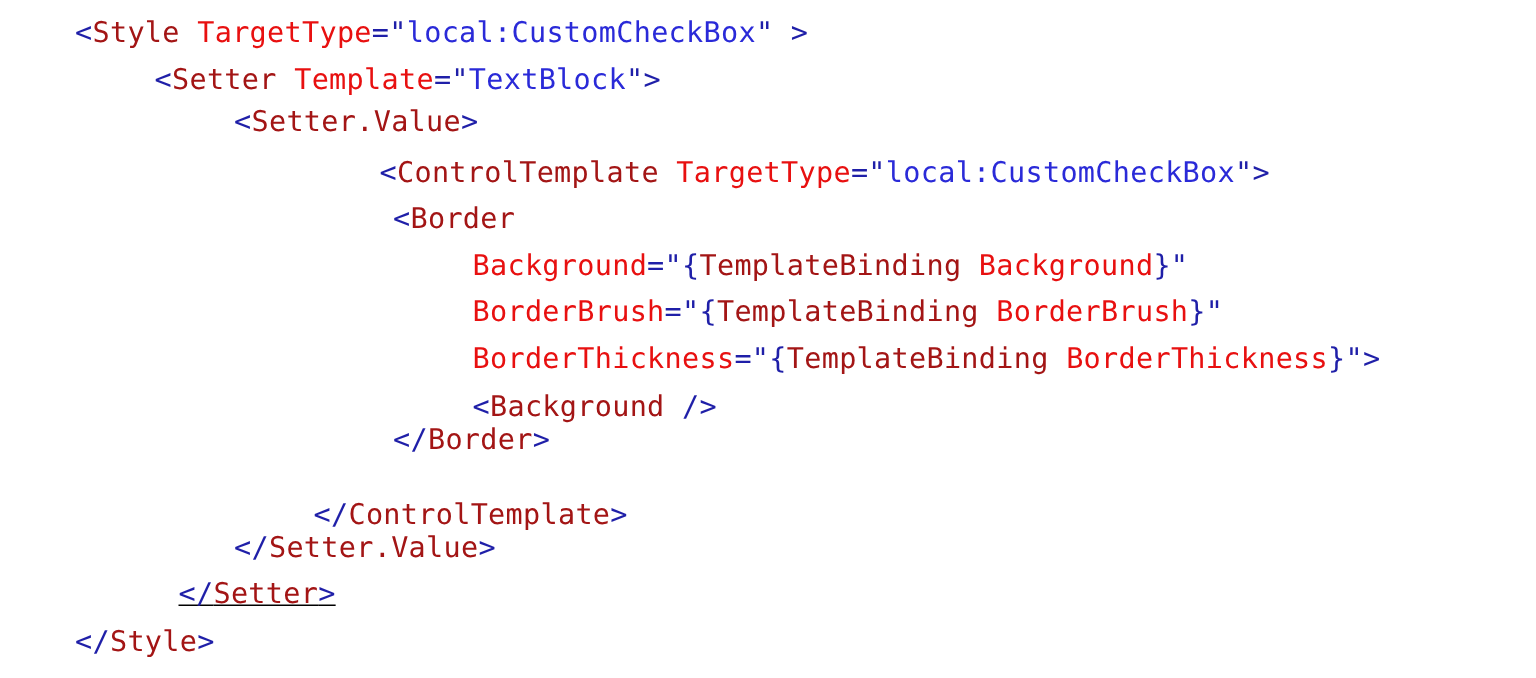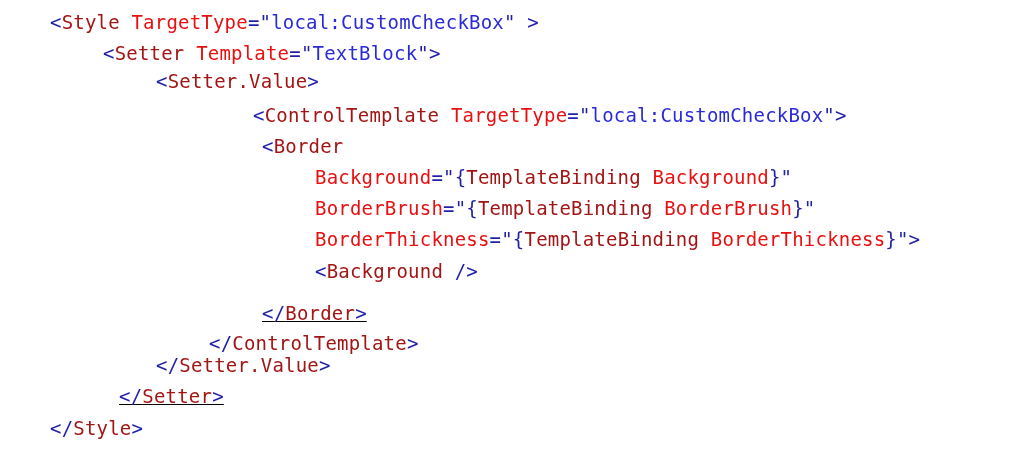--- a/index.html
+++ b/index.html
@@ -32,18 +32,18 @@
 <div class="code" id="code">
     <div class="line" style="top: 7px; left: 50px;"><span class="punc">&lt;</span><span class="elem">Style</span><span class=""> </span><span class="attr">TargetType</span><span class="punc">="</span><span class="val">local:CustomCheckBox</span><span class="punc">" &gt;</span></div>
     <div class="line" style="top: 38px; left: 103px;"><span class="punc">&lt;</span><span class="elem">Setter</span><span class=""> </span><span class="attr">Template</span><span class="punc">="</span><span class="val">TextBlock</span><span class="punc">"&gt;</span></div>
     <div class="line" style="top: 66px; left: 156px;"><span class="punc">&lt;</span><span class="elem">Setter.Value</span><span class="punc">&gt;</span></div>
     <div class="line" style="top: 100px; left: 209px; margin-left: 44px;"><span class="punc">&lt;</span><span class="elem">ControlTemplate</span><span class=""> </span><span class="attr">TargetType</span><span class="punc">="</span><span class="val">local:CustomCheckBox</span><span class="punc">"&gt;</span></div>
     <div class="line" style="top: 131px; left: 262px;"><span class="punc">&lt;</span><span class="elem">Border</span></div>
     <div class="line" style="top: 162px; left: 315px;"><span class="attr">Background</span><span class="punc">="{</span><span class="elem">TemplateBinding</span><span class=""> </span><span class="mark">Background</span><span class="punc">}"</span></div>
     <div class="line" style="top: 193px; left: 315px;"><span class="attr">BorderBrush</span><span class="punc">="{</span><span class="elem">TemplateBinding</span><span class=""> </span><span class="mark">BorderBrush</span><span class="punc">}"</span></div>
     <div class="line" style="top: 224px; left: 315px;"><span class="attr">BorderThickness</span><span class="punc">="{</span><span class="elem">TemplateBinding</span><span class=""> </span><span class="mark">BorderThickness</span><span class="punc">}"&gt;</span></div>
     <div class="line" style="top: 256px; left: 315px;"><span class="punc">&lt;</span><span class="elem">Background</span><span class=""> </span><span class="punc">/&gt;</span></div>
-    <div class="line" style="top: 298px; left: 262px; text-decoration: underline;"><span class="punc">&lt;/</span><span class="elem">Border</span><span class="punc">&gt;</span></div>
+    <div class="line" style="top: 278px; left: 262px;"><span class="punc">&lt;/</span><span class="elem">Border</span><span class="punc">&gt;</span></div>
     <div class="line" style="top: 328px; left: 209px;"><span class="punc">&lt;/</span><span class="elem">ControlTemplate</span><span class="punc">&gt;</span></div>
     <div class="line" style="top: 350px; left: 156px;"><span class="punc">&lt;/</span><span class="elem">Setter.Value</span><span class="punc">&gt;</span></div>
     <div class="line" style="top: 381px; left: 119px; text-decoration: underline;"><span class="punc">&lt;/</span><span class="elem">Setter</span><span class="punc">&gt;</span></div>
     <div class="line" style="top: 413px; left: 50px;"><span class="punc">&lt;/</span><span class="elem">Style</span><span class="punc">&gt;</span></div>
   </div>
 
 </body></html>

